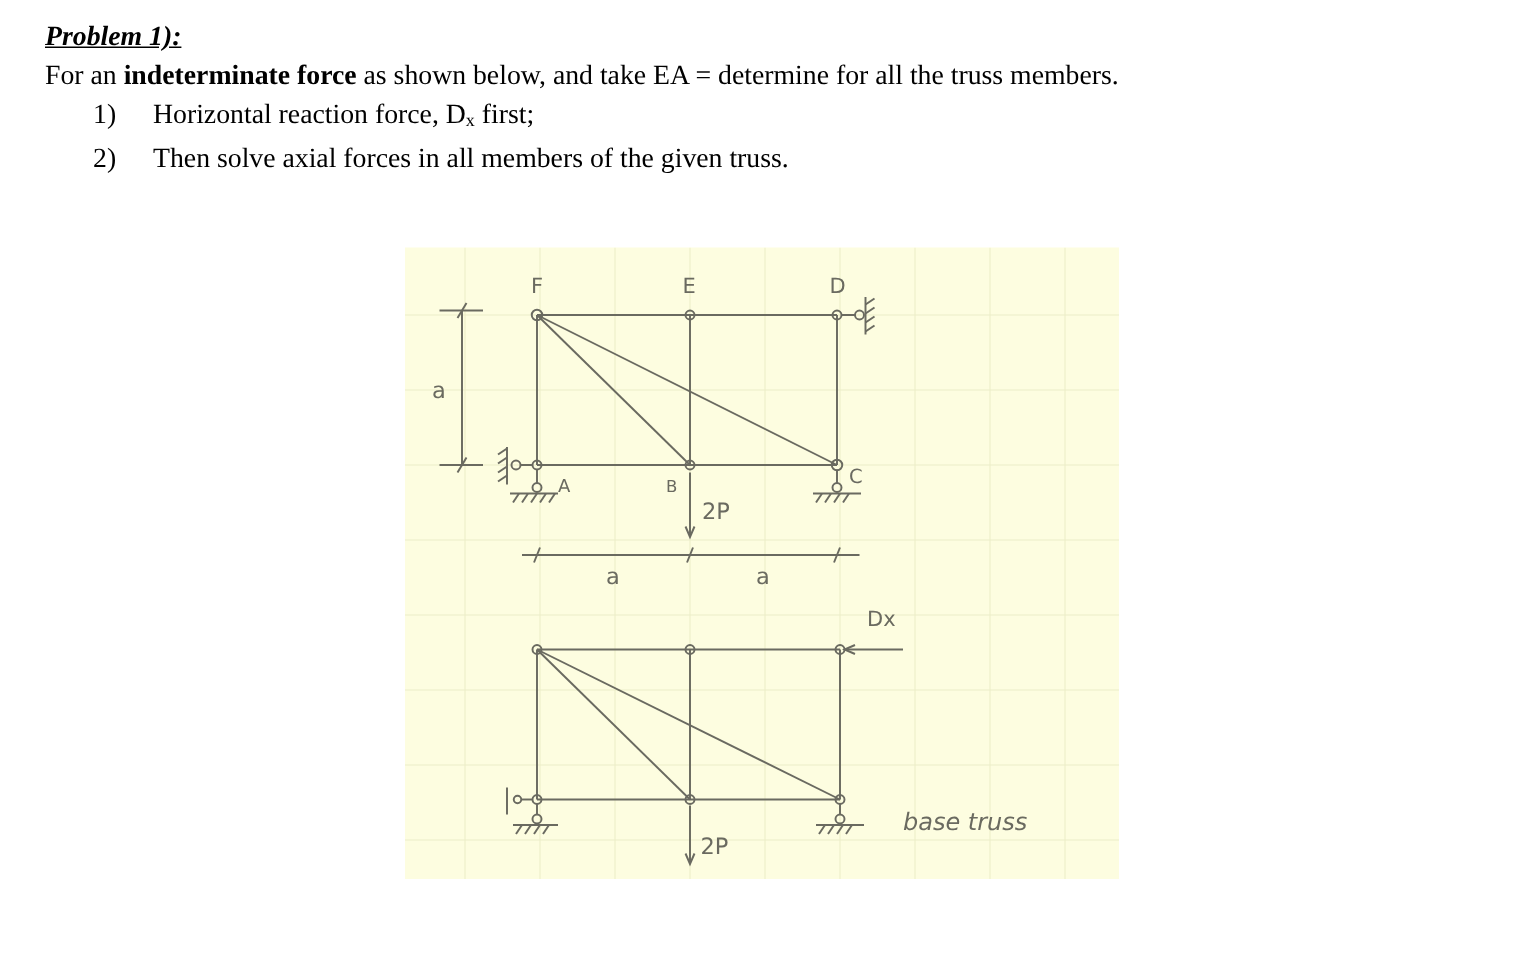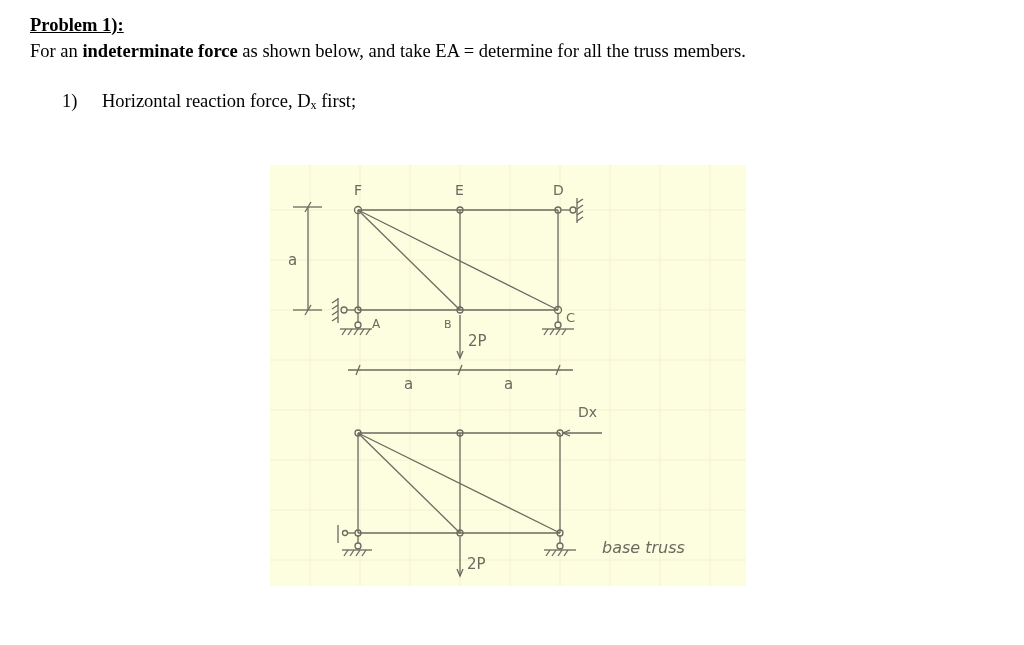--- a/index.html
+++ b/index.html
@@ -1,38 +1,39 @@
 <!DOCTYPE html>
 <html><head>
 <meta charset="utf-8">
 <style>
   html, body { margin: 0; padding: 0; background: #ffffff; }
   body { width: 1024px; height: 645px; position: relative; overflow: hidden;
          font-family: "Liberation Serif", "DejaVu Serif", serif; color: #000; }
   .text-block { position: absolute; left: 30px; top: 12px; font-size: 18.5px; line-height: 26px; }
-  .title { font-weight: bold; text-decoration: underline; }
+  .title { font-weight: bold; text-decoration: underline; font-style: italic; }
   .line { white-space: nowrap; }
   .b { font-weight: bold; }
   .list { margin: 0; padding: 0; list-style: none; }
-  .list li { padding-left: 32px; white-space: nowrap; margin-top: 24px; }
+  .list li { padding-left: 32px; white-space: nowrap; }
   .list .num { display: inline-block; width: 40px; }
   sub { font-size: 12px; vertical-align: -2px; }
   .figure { position: absolute; left: 270px; top: 165px; width: 476px; height: 421px;
             background: #fdfde0; }
   .figure svg { position: absolute; left: 0; top: 0; }
   .hand { font-family: "DejaVu Sans", sans-serif; fill: #6a6a60; }
 </style>
 </head>
 <body>
 
 <div class="text-block">
   <div class="line title">Problem 1):</div>
   <div class="line"><span>For an </span><span class="b">indeterminate force</span><span> as shown below, and take EA = determine for all the truss members.</span></div>
   <ul class="list">
     <li><span class="num">1)</span><span>Horizontal reaction force, D</span><sub>x</sub><span> first;</span></li>
+    <li><span class="num">2)</span><span>Then solve axial forces in all members of the given truss.</span></li>
   </ul>
 </div>
 
 <div class="figure">
   <svg width="476" height="421" viewBox="0 0 476 421">
 
     <g stroke="#eceec8" stroke-width="0.7">
       <line x1="0" y1="45" x2="476" y2="45"></line>
         <line x1="0" y1="95" x2="476" y2="95"></line>
       <line x1="0" y1="145" x2="476" y2="145"></line>

